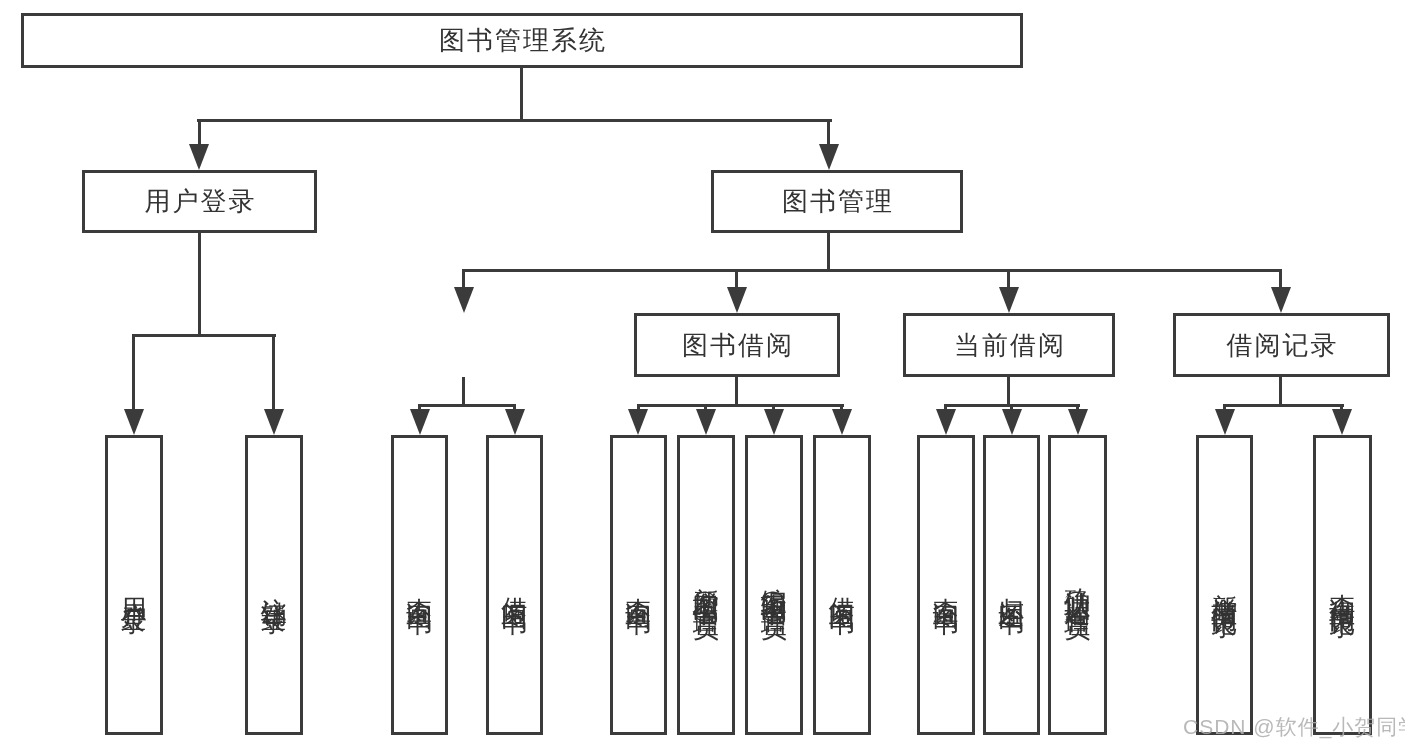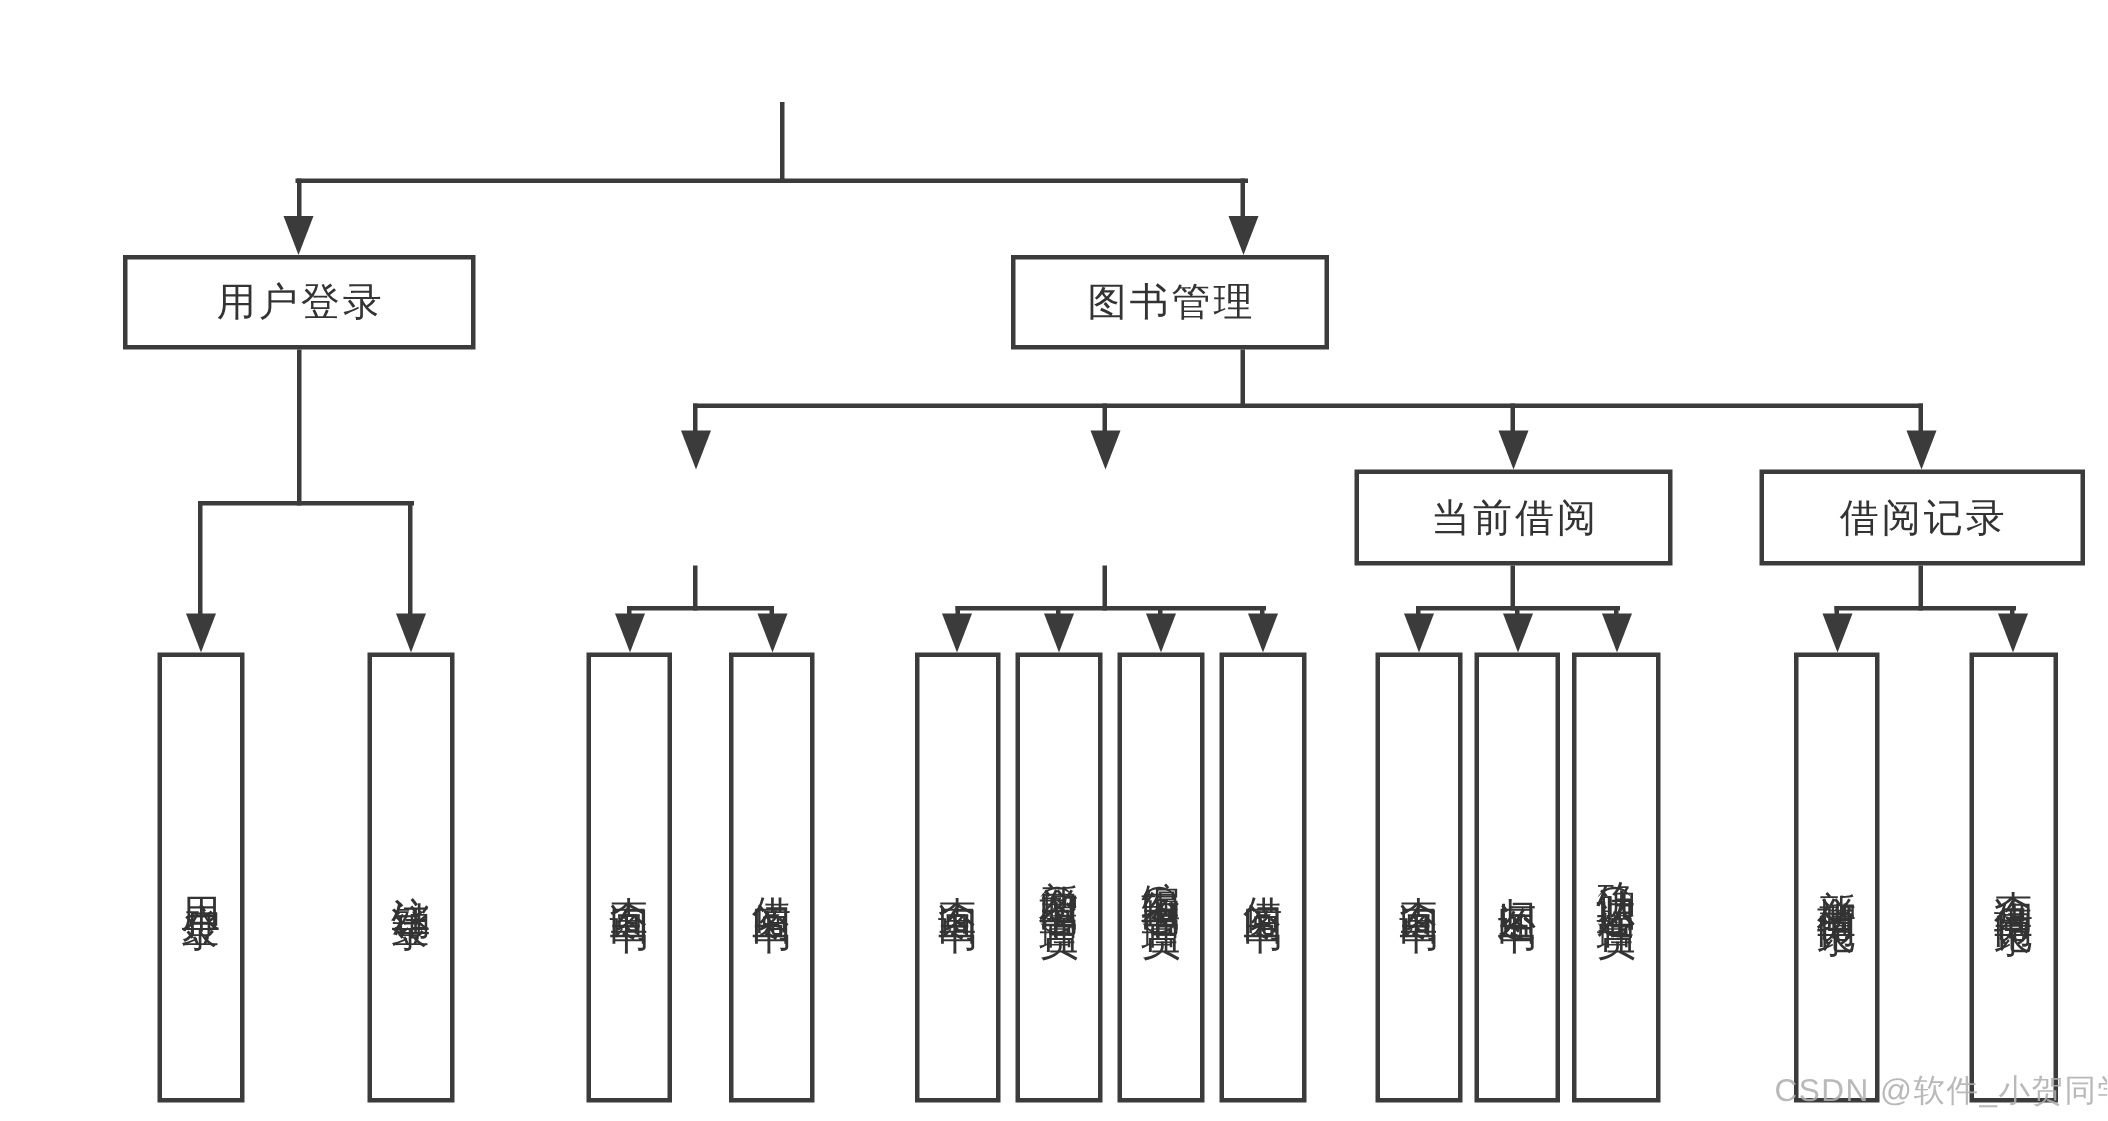--- a/index.html
+++ b/index.html
@@ -51,30 +51,36 @@
     color: rgba(175, 175, 175, 0.88);
     white-space: nowrap;
     z-index: 5;
   }
 </style>
 </head>
 <body>
 
 <div class="canvas">
 
+  <div class="box h" style="left:21px;top:13px;width:1002px;height:55px">
+    <span>图书管理系统</span>
+  </div>
 
   <div class="box h" style="left:82px;top:170px;width:235px;height:63px">
     <span>用户登录</span>
   </div>
 
-  <div class="box h" style="left:674px;top:170px;width:212px;height:63px">
+  <div class="box h" style="left:711px;top:170px;width:252px;height:63px">
     <span>图书管理</span>
   </div>
 
 
+  <div class="box h" style="left:634px;top:313px;width:206px;height:64px">
+    <span>图书借阅</span>
+  </div>
 
   <div class="box h" style="left:903px;top:313px;width:212px;height:64px">
     <span>当前借阅</span>
   </div>
 
   <div class="box h" style="left:1173px;top:313px;width:217px;height:64px">
     <span>借阅记录</span>
   </div>
 
   <div class="box v" style="left:105px;top:435px;width:58px;height:300px">

